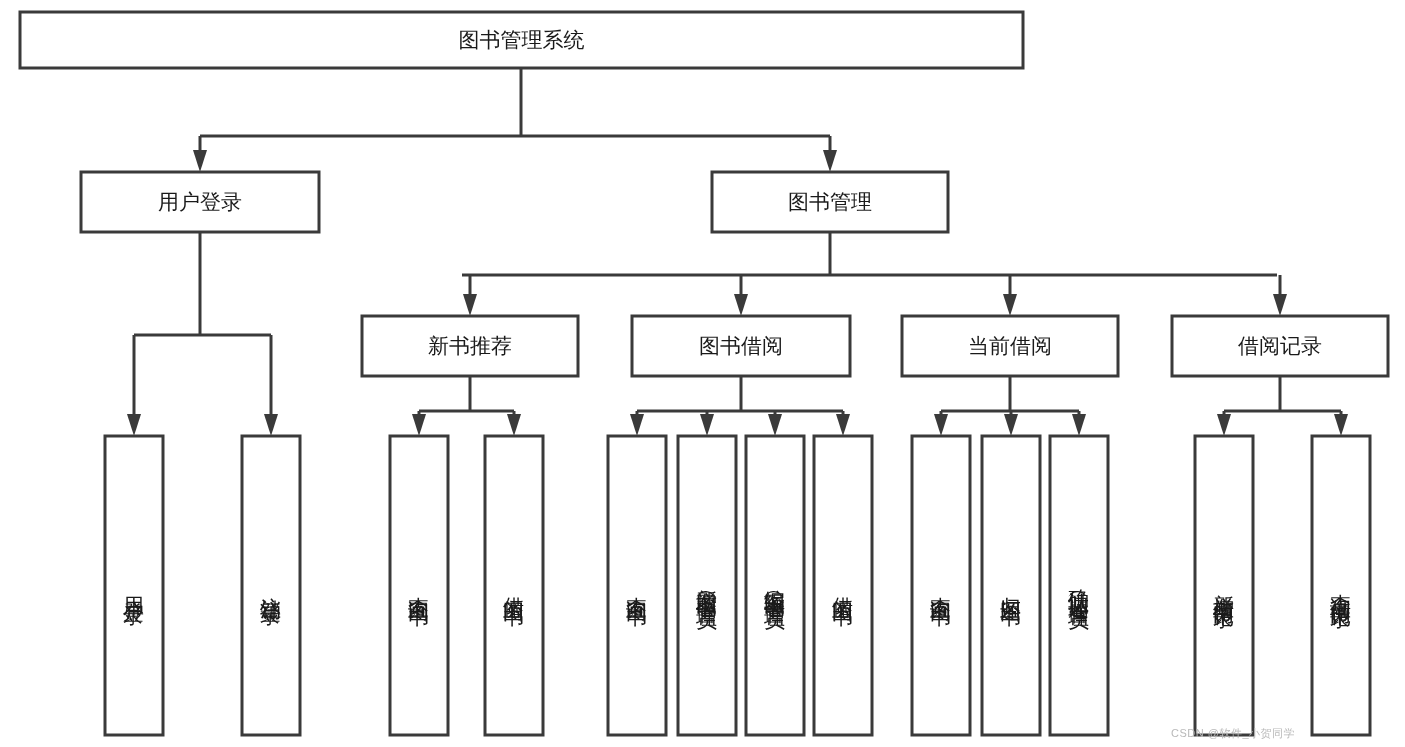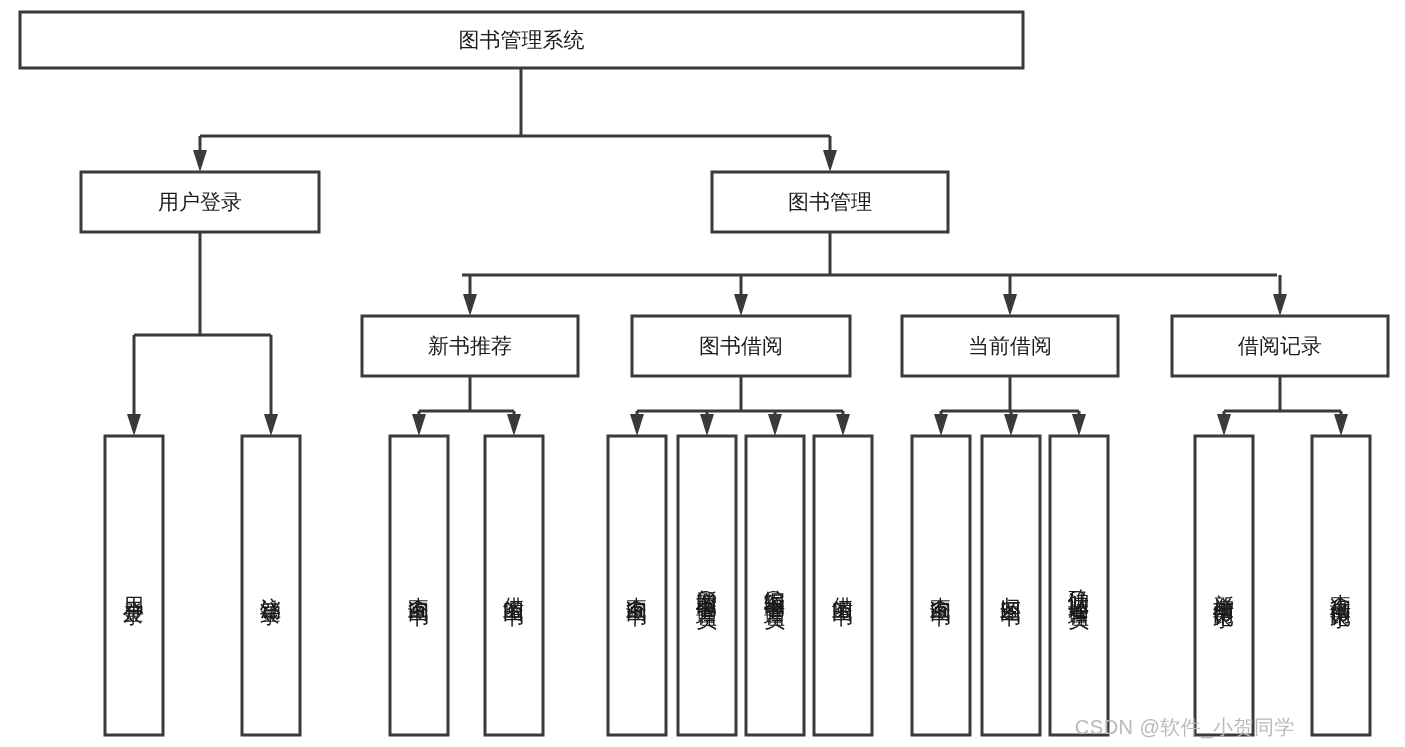--- a/index.html
+++ b/index.html
@@ -68,21 +68,21 @@
     position: absolute;
     display: flex;
     align-items: center;
     justify-content: center;
   }
   #watermark {
     position: absolute;
     right: 8px;
     bottom: 6px;
     font-family: "Liberation Sans", "DejaVu Sans", sans-serif;
-    font-size: 20px;
+    font-size: 11px;
     color: #b9b9b9;
     letter-spacing: 0.5px;
     white-space: nowrap;
     user-select: none;
   }
 </style>
 </head>
 <body>
 
 <div id="diagram-root">

